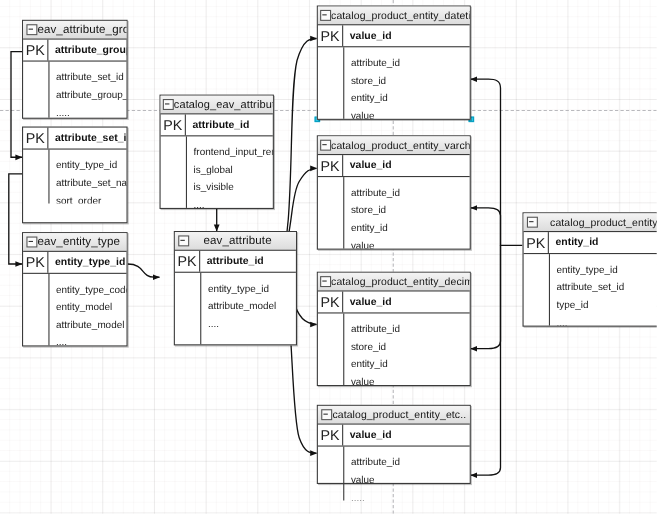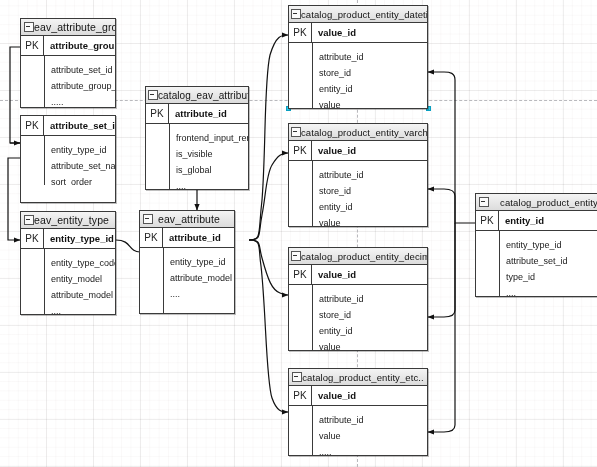--- a/index.html
+++ b/index.html
@@ -69,21 +69,21 @@
   .pk-row{
     display:flex;
     height:20px;
     border-bottom:1px solid #3a3a3a;
     box-sizing:border-box;
     align-items:center;
   }
   .pk-tag{
     width:23px;
     flex:0 0 23px;
-    font-size:10px;
+    font-size:13px;
     color:#222;
     text-align:center;
     border-right:1px solid #3a3a3a;
     height:100%;
     display:flex;align-items:center;justify-content:center;
     box-sizing:border-box;
   }
   .pk-name{
     padding-left:6px;
     font-size:9.5px;
@@ -220,28 +220,28 @@
       <span class="tbl-title" style="padding-right:2px;font-size:10px;">catalog_eav_attribute</span>
     </div>
     <div class="pk-row">
       <span class="pk-tag">PK</span>
       <span class="pk-name">attribute_id</span>
     </div>
     <div class="body-rows" style="height:65px;">
       <div class="gutter"></div>
       <div class="fields">
         <div class="field">frontend_input_renderer</div>
+        <div class="field">is_global</div>
         <div class="field">is_visible</div>
-        <div class="field">is_global</div>
         <div class="field">....</div>
       </div>
     </div>
   </div>
 
-  <div class="table" style="left:139px;top:210px;width:96px;height:104px;">
+  <div class="table" style="left:158px;top:210px;width:112px;height:104px;">
     <div class="tbl-head">
       <span class="collapse-icon"></span>
       <span class="tbl-title">eav_attribute</span>
     </div>
     <div class="pk-row">
       <span class="pk-tag">PK</span>
       <span class="pk-name">attribute_id</span>
     </div>
     <div class="body-rows" style="height:65px;">
       <div class="gutter"></div>
@@ -306,21 +306,21 @@
       <div class="gutter"></div>
       <div class="fields">
         <div class="field">attribute_id</div>
         <div class="field">store_id</div>
         <div class="field">entity_id</div>
         <div class="field">value</div>
       </div>
     </div>
   </div>
 
-  <div class="table" style="left:288px;top:368px;width:140px;height:88px;">
+  <div class="table" style="left:288px;top:368px;width:140px;height:72px;">
     <div class="tbl-head" style="padding-left:3px;">
       <span class="collapse-icon"></span>
       <span class="tbl-title" style="padding-right:3px;font-size:9.5px;">catalog_product_entity_etc..</span>
     </div>
     <div class="pk-row">
       <span class="pk-tag">PK</span>
       <span class="pk-name">value_id</span>
     </div>
     <div class="body-rows" style="height:49px;">
       <div class="gutter"></div>

